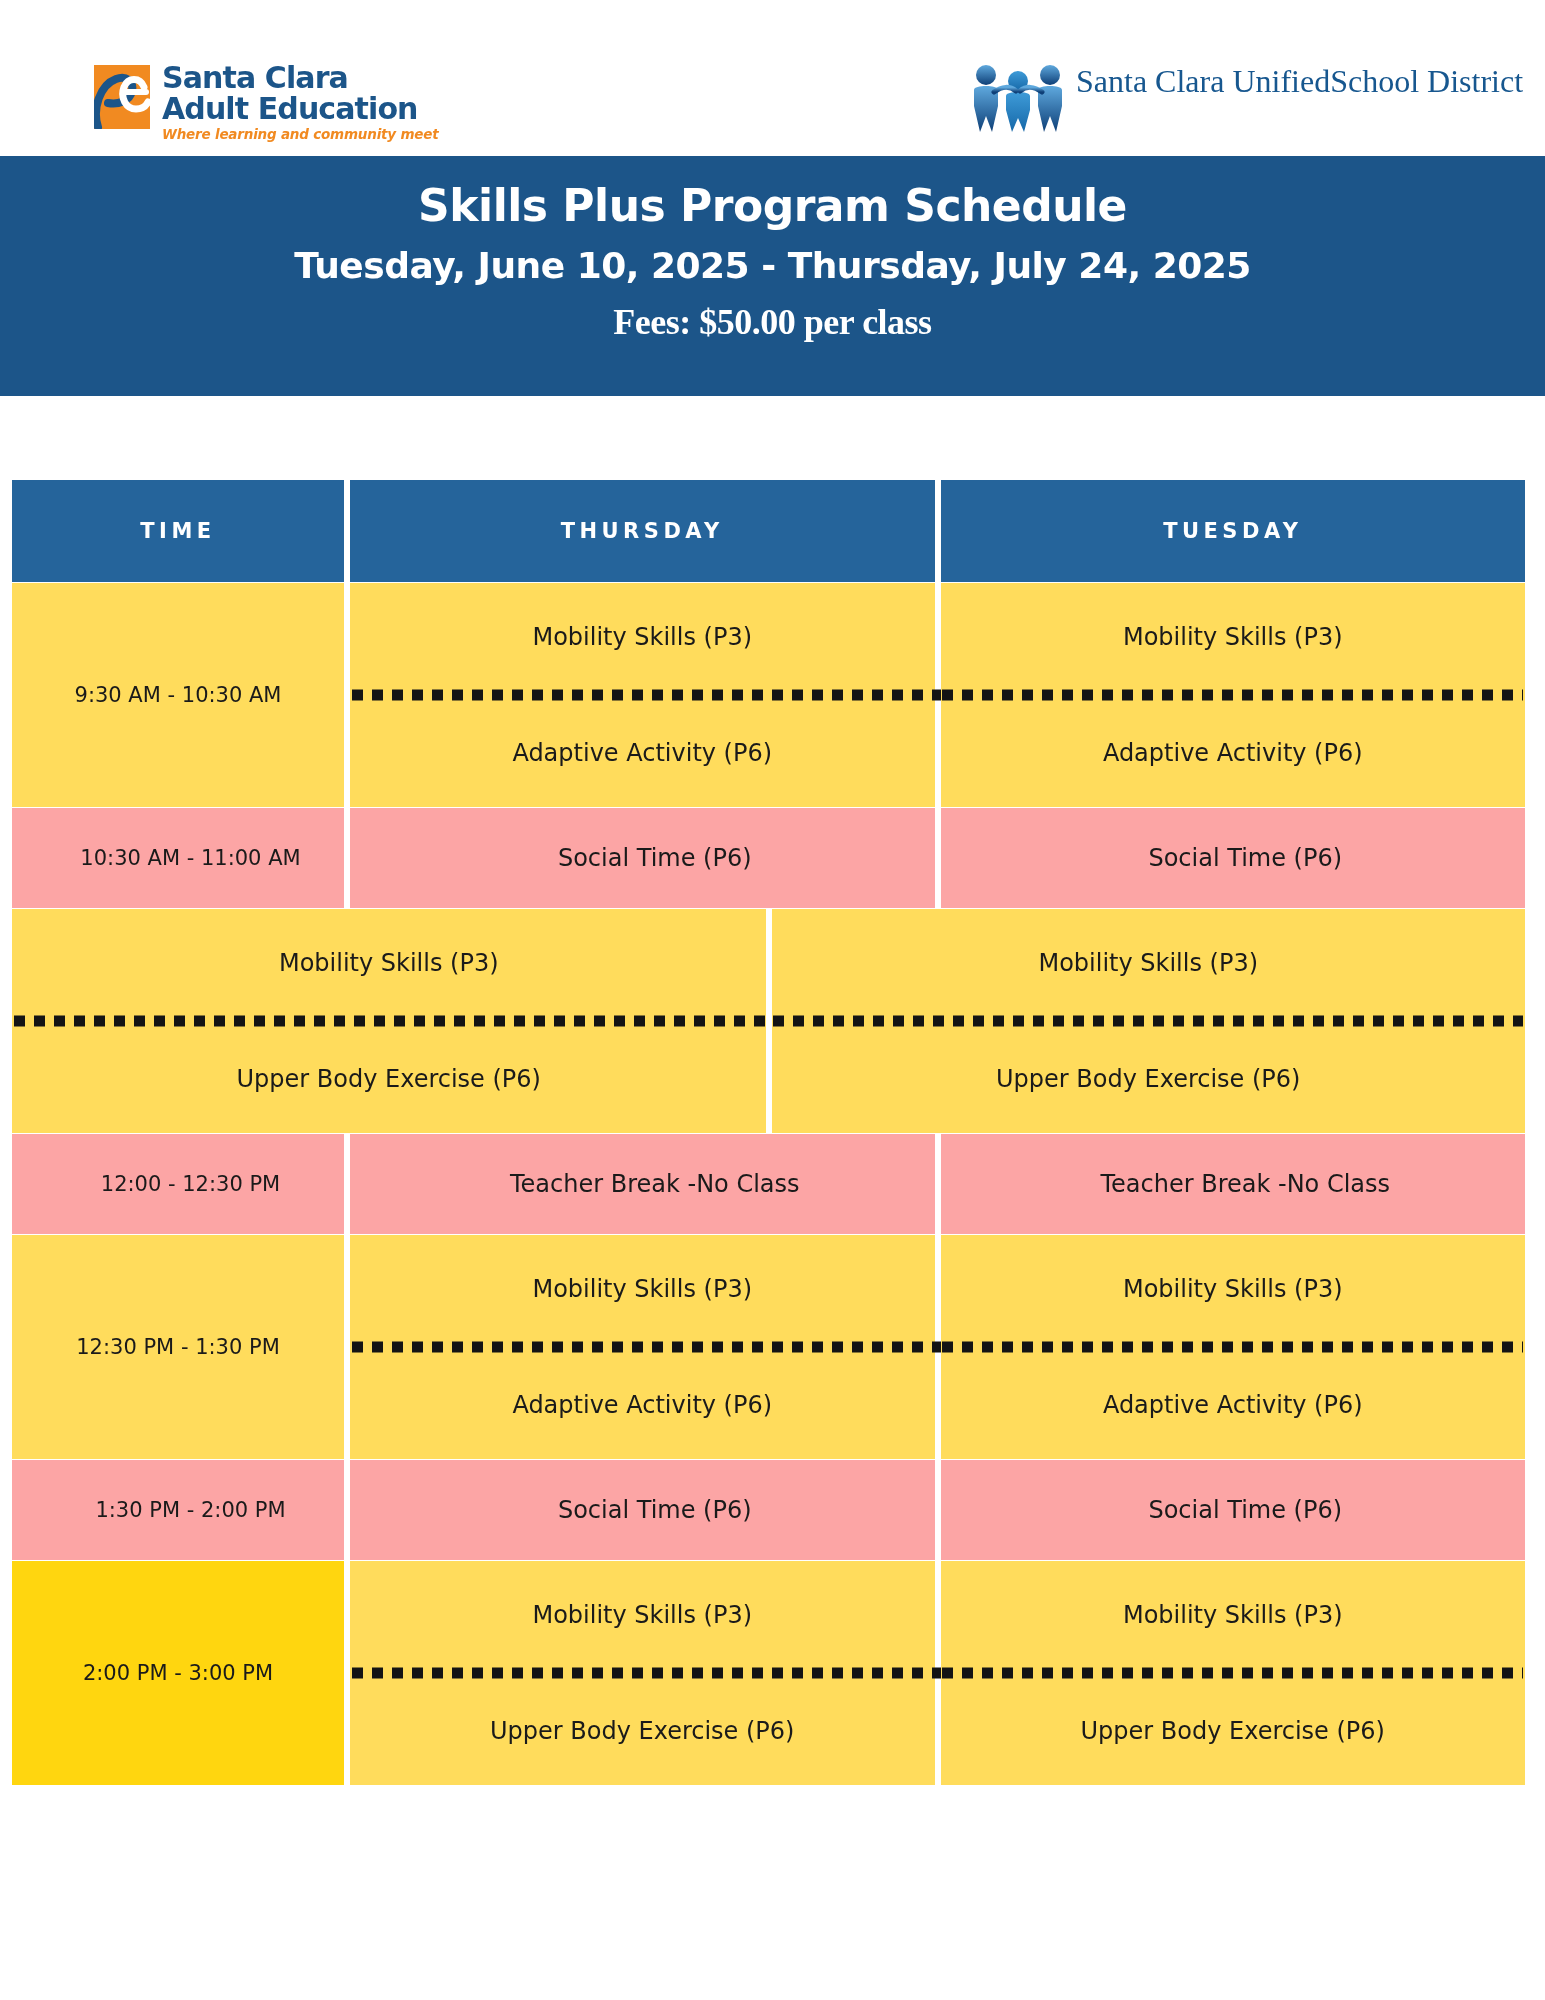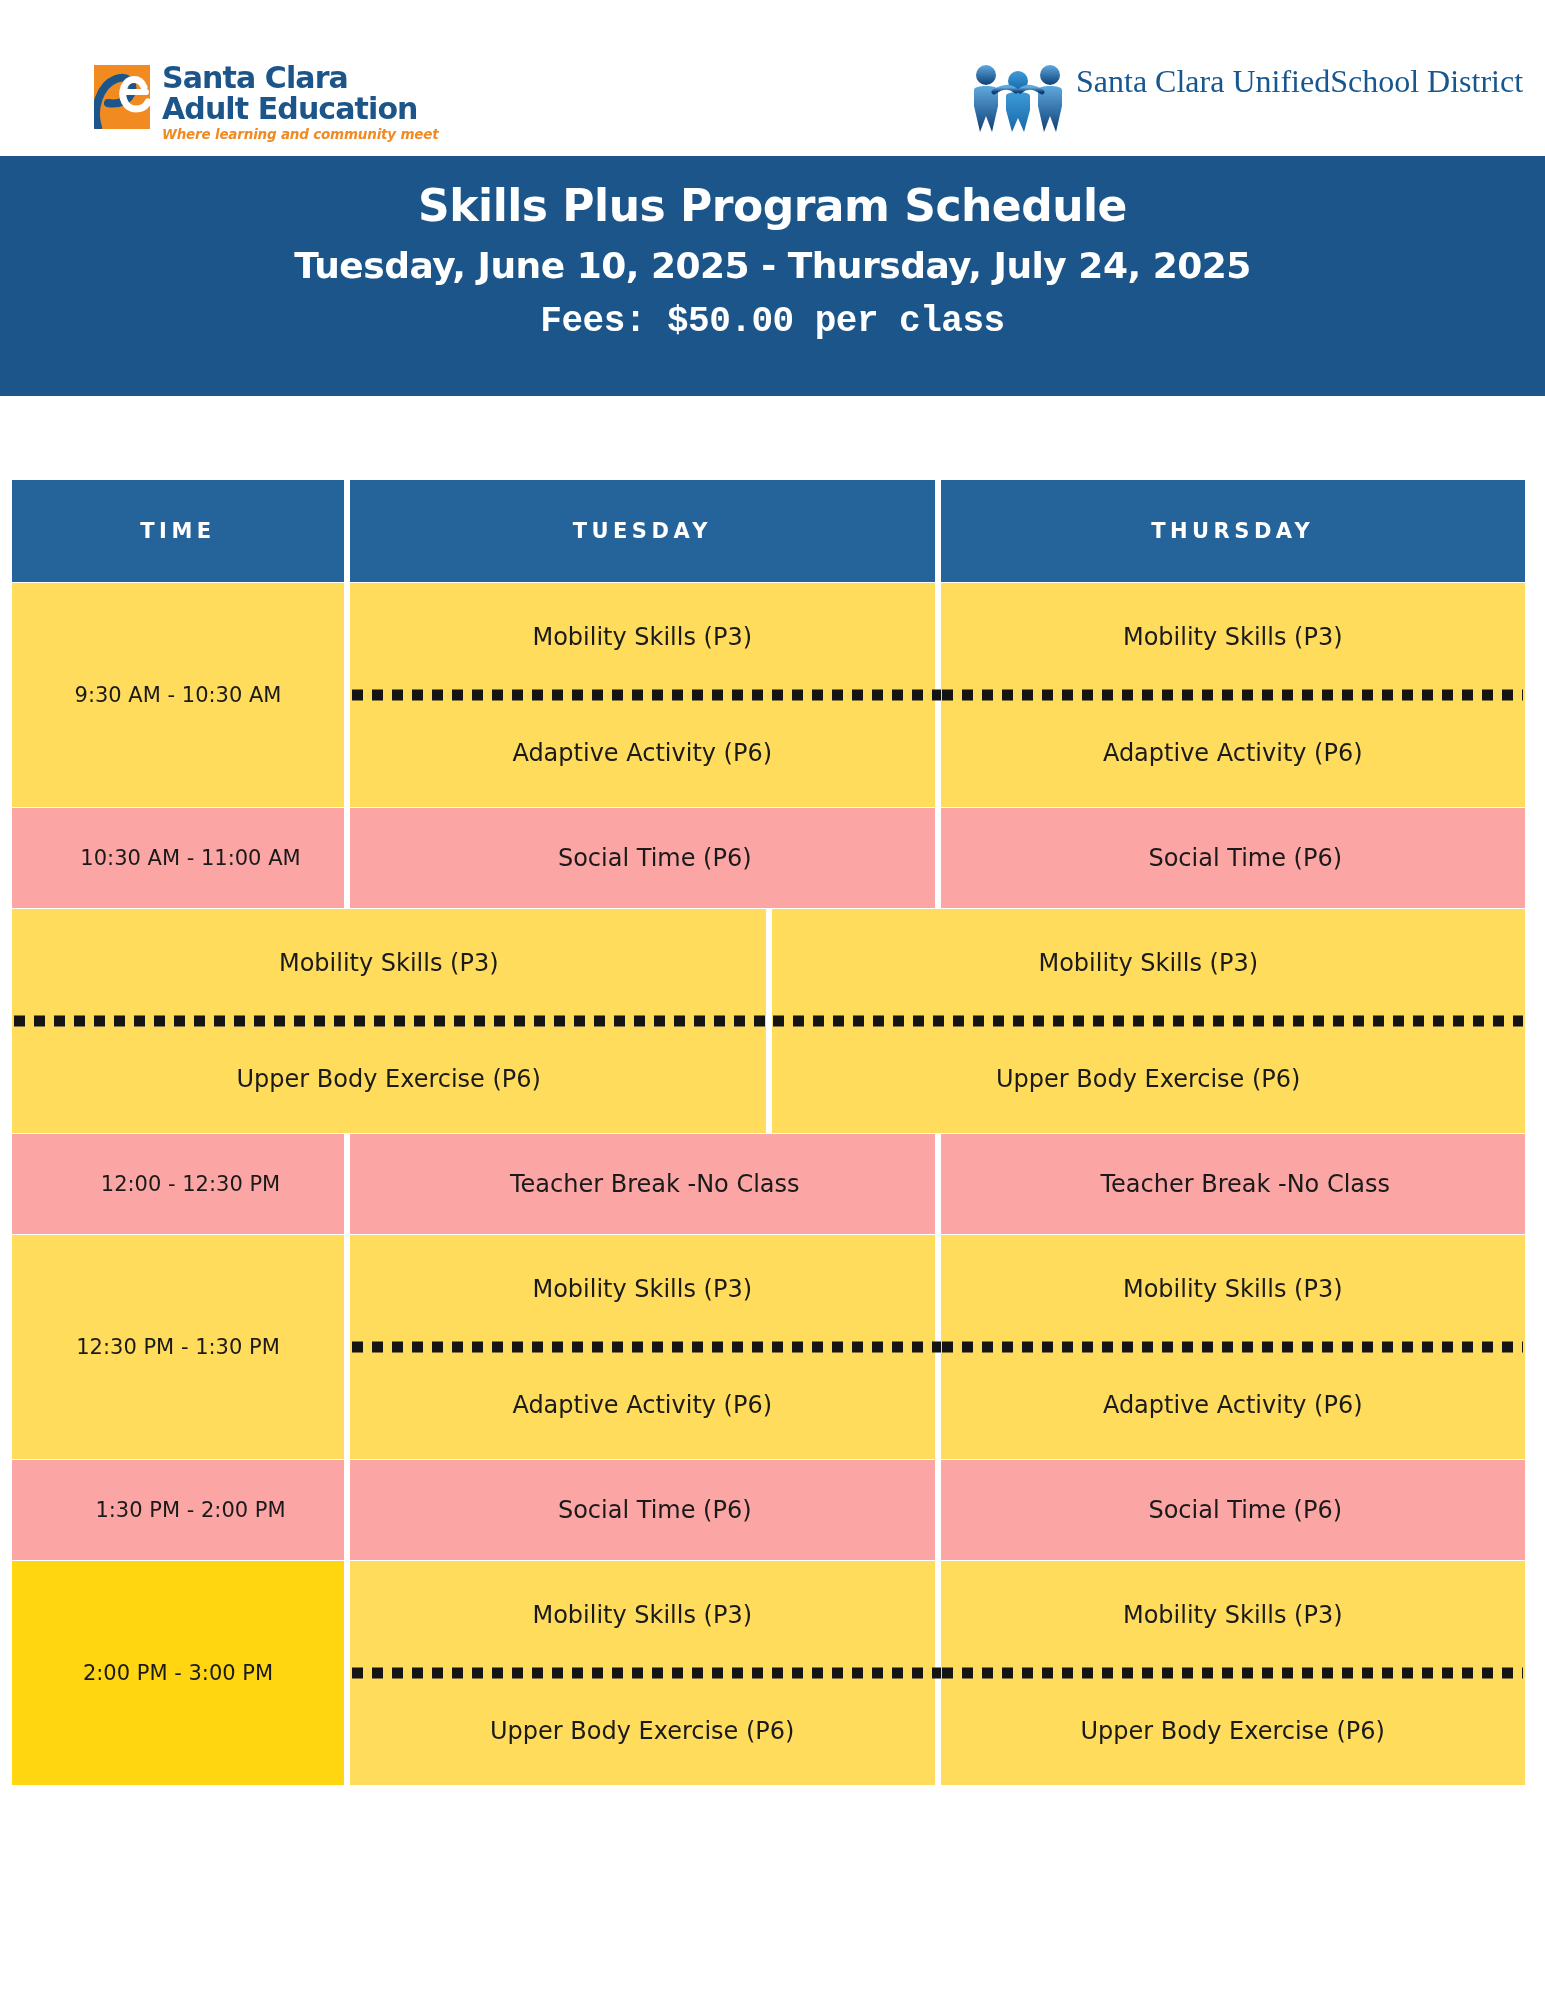--- a/index.html
+++ b/index.html
@@ -117,21 +117,21 @@
     letter-spacing: -0.5px;
   }
   .banner-dates {
     font-family: "DejaVu Sans", sans-serif;
     font-weight: bold;
     font-size: 36px;
     line-height: 56px;
     letter-spacing: -0.5px;
   }
   .banner-fees {
-    font-family: Liberation Mono, monospace;
+    font-family: Liberation Serif, serif;
     font-weight: bold;
     font-size: 36px;
     line-height: 56px;
     letter-spacing: -0.5px;
   }
 
   
   .schedule {
     position: absolute;
     left: 12px;
@@ -296,22 +296,22 @@
 <div class="banner">
   <div class="banner-title">Skills Plus Program Schedule</div>
   <div class="banner-dates">Tuesday, June 10, 2025 - Thursday, July 24, 2025</div>
   <div class="banner-fees">Fees: $50.00 per class</div>
 </div>
 
 <div class="schedule">
 
   <div class="row row-head">
     <div class="cell c-time">TIME</div>
+    <div class="cell c-day">THURSDAY</div>
     <div class="cell c-day">TUESDAY</div>
-    <div class="cell c-day">THURSDAY</div>
   </div>
 
   <div class="row row-body tall">
     <div class="cell c-time">
       <span class="time-label">9:30 AM -  10:30 AM</span>
     </div>
     <div class="cell c-day">
       <div class="stack">
         <div class="sess top">Mobility Skills (P3)</div>
         <div class="sess bottom">Adaptive Activity (P6)</div>

